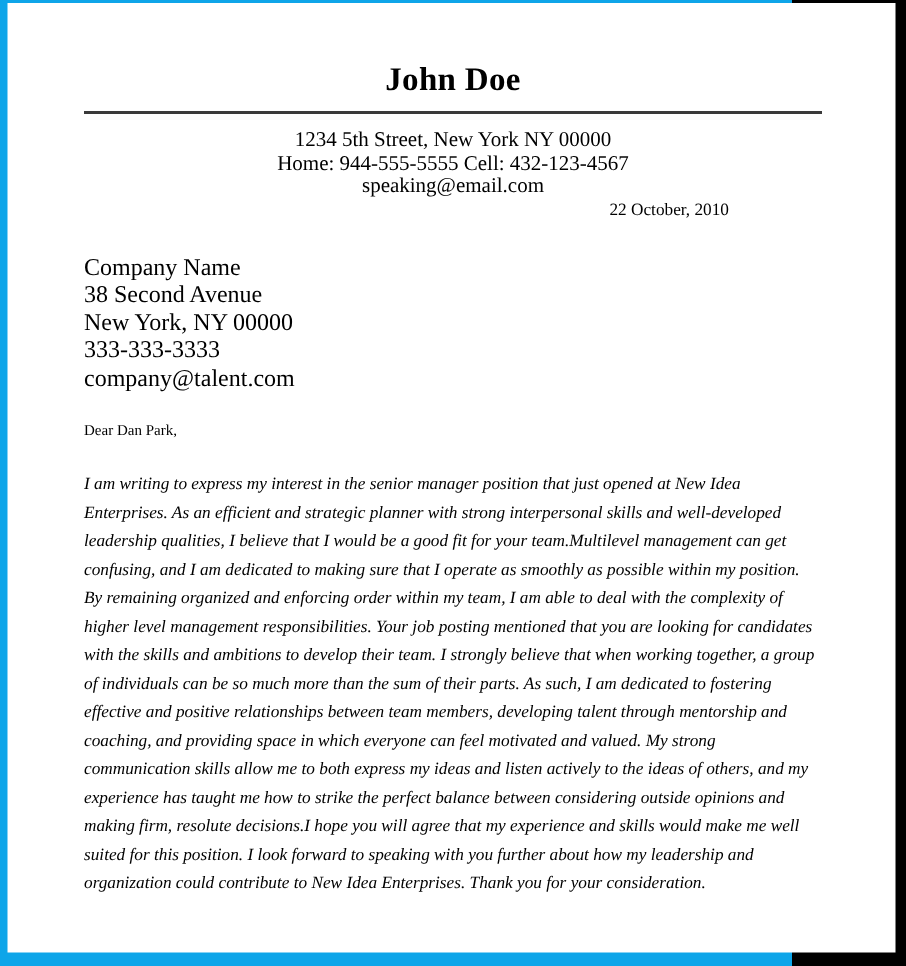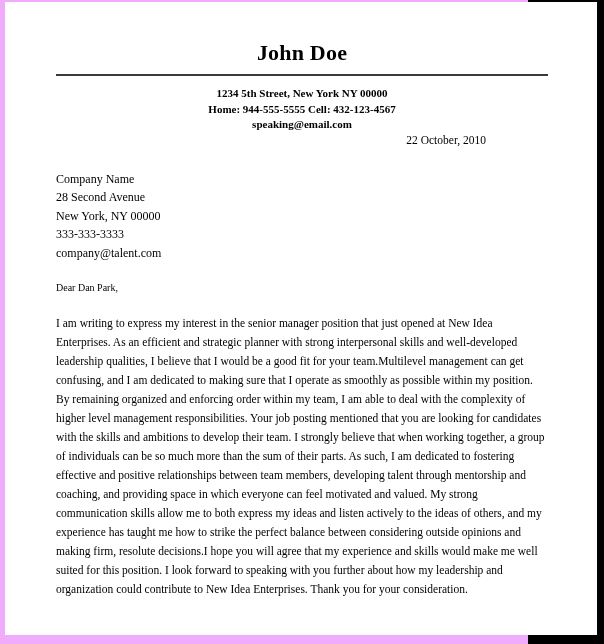--- a/index.html
+++ b/index.html
@@ -12,21 +12,21 @@
     height: 644px;
     overflow: hidden;
     font-family: "Liberation Serif", "DejaVu Serif", serif;
   }
 
   
   .page-frame {
     position: relative;
     width: 528px;
     height: 644px;
-    background: #f0abfc;
+    background: #0ea5e9;
     box-sizing: border-box;
   }
 
   
   .letter-sheet {
     position: absolute;
     left: 5px;
     top: 2px;
     width: 592px;
     height: 633px;
@@ -62,63 +62,63 @@
     margin: 8px 0 0 0;
     width: 492px;
   }
 
   
   .contact-block {
     text-align: center;
     margin-top: 10px;
   }
   .contact-line {
-    font-size: 11px;
+    font-size: 14px;
     line-height: 15.5px;
     color: #000000;
     white-space: nowrap;
-    font-weight: bold;
   }
 
   
   .date-line {
     text-align: right;
     font-size: 11.5px;
     line-height: 15px;
     color: #000000;
     padding-right: 62px;
   }
 
   
   .address-block {
     margin-top: 22px;
     text-align: left;
   }
   .address-line {
-    font-size: 12px;
+    font-size: 16px;
     line-height: 18.5px;
     color: #000000;
   }
 
   
   .salutation {
     font-size: 10px;
     line-height: 18.5px;
     color: #000000;
     margin-top: 17px;
   }
 
   
   .body-paragraph {
     font-size: 11.5px;
     line-height: 19px;
     color: #000000;
     margin-top: 16px;
     text-align: left;
     width: 492px;
+    font-style: italic;
   }
 </style>
 </head>
 <body>
 
 <div class="page-frame">
   <div class="letter-sheet">
     <div class="letter-inner">
 
       <h1 class="letter-title">John Doe</h1>
@@ -128,21 +128,21 @@
       <div class="contact-block">
         <div class="contact-line">1234 5th Street, New York NY 00000</div>
         <div class="contact-line">Home: 944-555-5555 Cell: 432-123-4567</div>
         <div class="contact-line">speaking@email.com</div>
       </div>
 
       <div class="date-line">22 October, 2010</div>
 
       <div class="address-block">
         <div class="address-line">Company Name</div>
-        <div class="address-line">28 Second Avenue</div>
+        <div class="address-line">38 Second Avenue</div>
         <div class="address-line">New York, NY 00000</div>
         <div class="address-line">333-333-3333</div>
         <div class="address-line">company@talent.com</div>
       </div>
 
       <div class="salutation">Dear Dan Park,</div>
 
       <div class="body-paragraph">I am writing to express my interest in the senior manager position that just opened at New Idea Enterprises. As an efficient and strategic planner with strong interpersonal skills and well-developed leadership qualities, I believe that I would be a good fit for your team.Multilevel management can get confusing, and I am dedicated to making sure that I operate as smoothly as possible within my position. By remaining organized and enforcing order within my team, I am able to deal with the complexity of higher level management responsibilities. Your job posting mentioned that you are looking for candidates with the skills and ambitions to develop their team. I strongly believe that when working together, a group of individuals can be so much more than the sum of their parts. As such, I am dedicated to fostering effective and positive relationships between team members, developing talent through mentorship and coaching, and providing space in which everyone can feel motivated and valued. My strong communication skills allow me to both express my ideas and listen actively to the ideas of others, and my experience has taught me how to strike the perfect balance between considering outside opinions and making firm, resolute decisions.I hope you will agree that my experience and skills would make me well suited for this position. I look forward to speaking with you further about how my leadership and organization could contribute to New Idea Enterprises. Thank you for your consideration.</div>
 
     </div>

